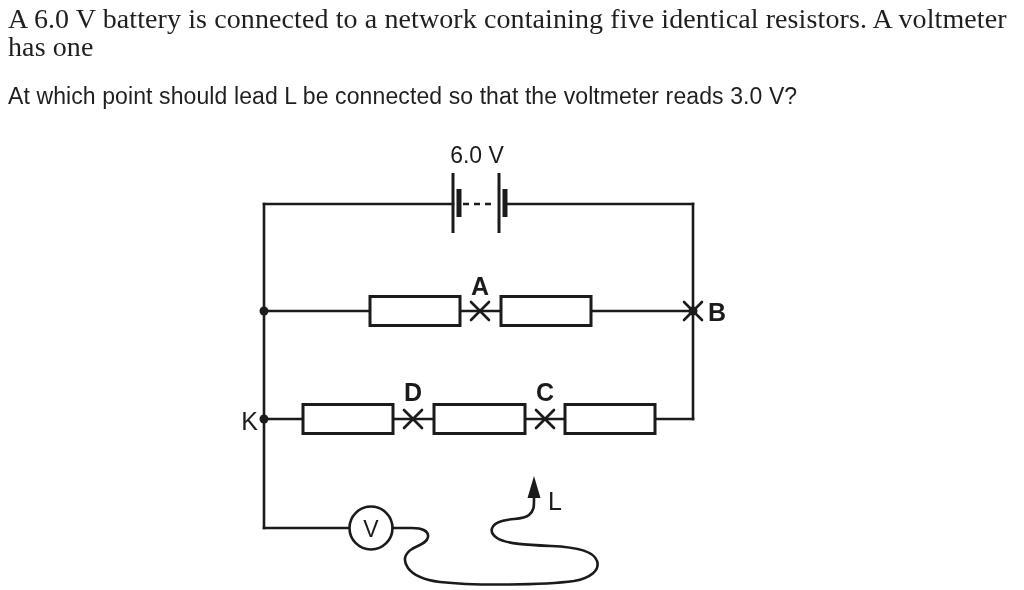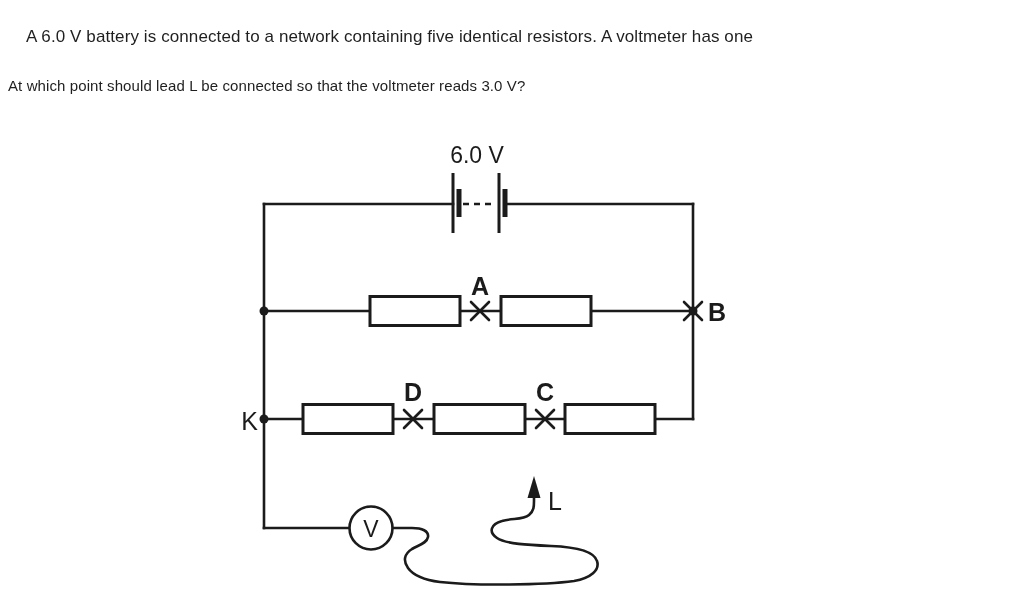--- a/index.html
+++ b/index.html
@@ -2,22 +2,22 @@
 <html><head>
 <meta charset="utf-8">
 <style>
   html,body { margin:0; padding:0; }
   body {
     width:1024px; height:590px; position:relative;
     background:#ffffff; overflow:hidden;
     font-family:"Liberation Sans", sans-serif;
   }
   .question { position:absolute; left:8px; top:5px; width:1008px; color:#1f1f1f; }
-  .q-line   { margin:18px; font-size:17px; line-height:28px; letter-spacing:0.1px; }
-  .q-prompt { margin:21px 0 0 0; font-size:15px; line-height:28px; letter-spacing:0.1px; }
+  .q-line   { margin:0; font-size:28px; line-height:28px; letter-spacing:0.1px;font-family:Liberation Serif, serif; }
+  .q-prompt { margin:21px 0 0 0; font-size:23px; line-height:28px; letter-spacing:0.1px; }
 
   svg.circuit { position:absolute; left:0; top:130px; }
 
   .wire     { stroke:#1b1b1b; stroke-width:2.6; fill:none; stroke-linecap:square; }
   .dash     { stroke:#1b1b1b; stroke-width:2.4; fill:none; stroke-dasharray:6 5; }
   .plate-long  { stroke:#1b1b1b; stroke-width:3;   fill:none; }
   .plate-short { stroke:#1b1b1b; stroke-width:5;   fill:none; }
   .resistor { fill:#ffffff; stroke:#1b1b1b; stroke-width:3; }
   .xmark    { stroke:#1b1b1b; stroke-width:2.6; fill:none; stroke-linecap:round; }
   .dot      { fill:#1b1b1b; stroke:none; }

